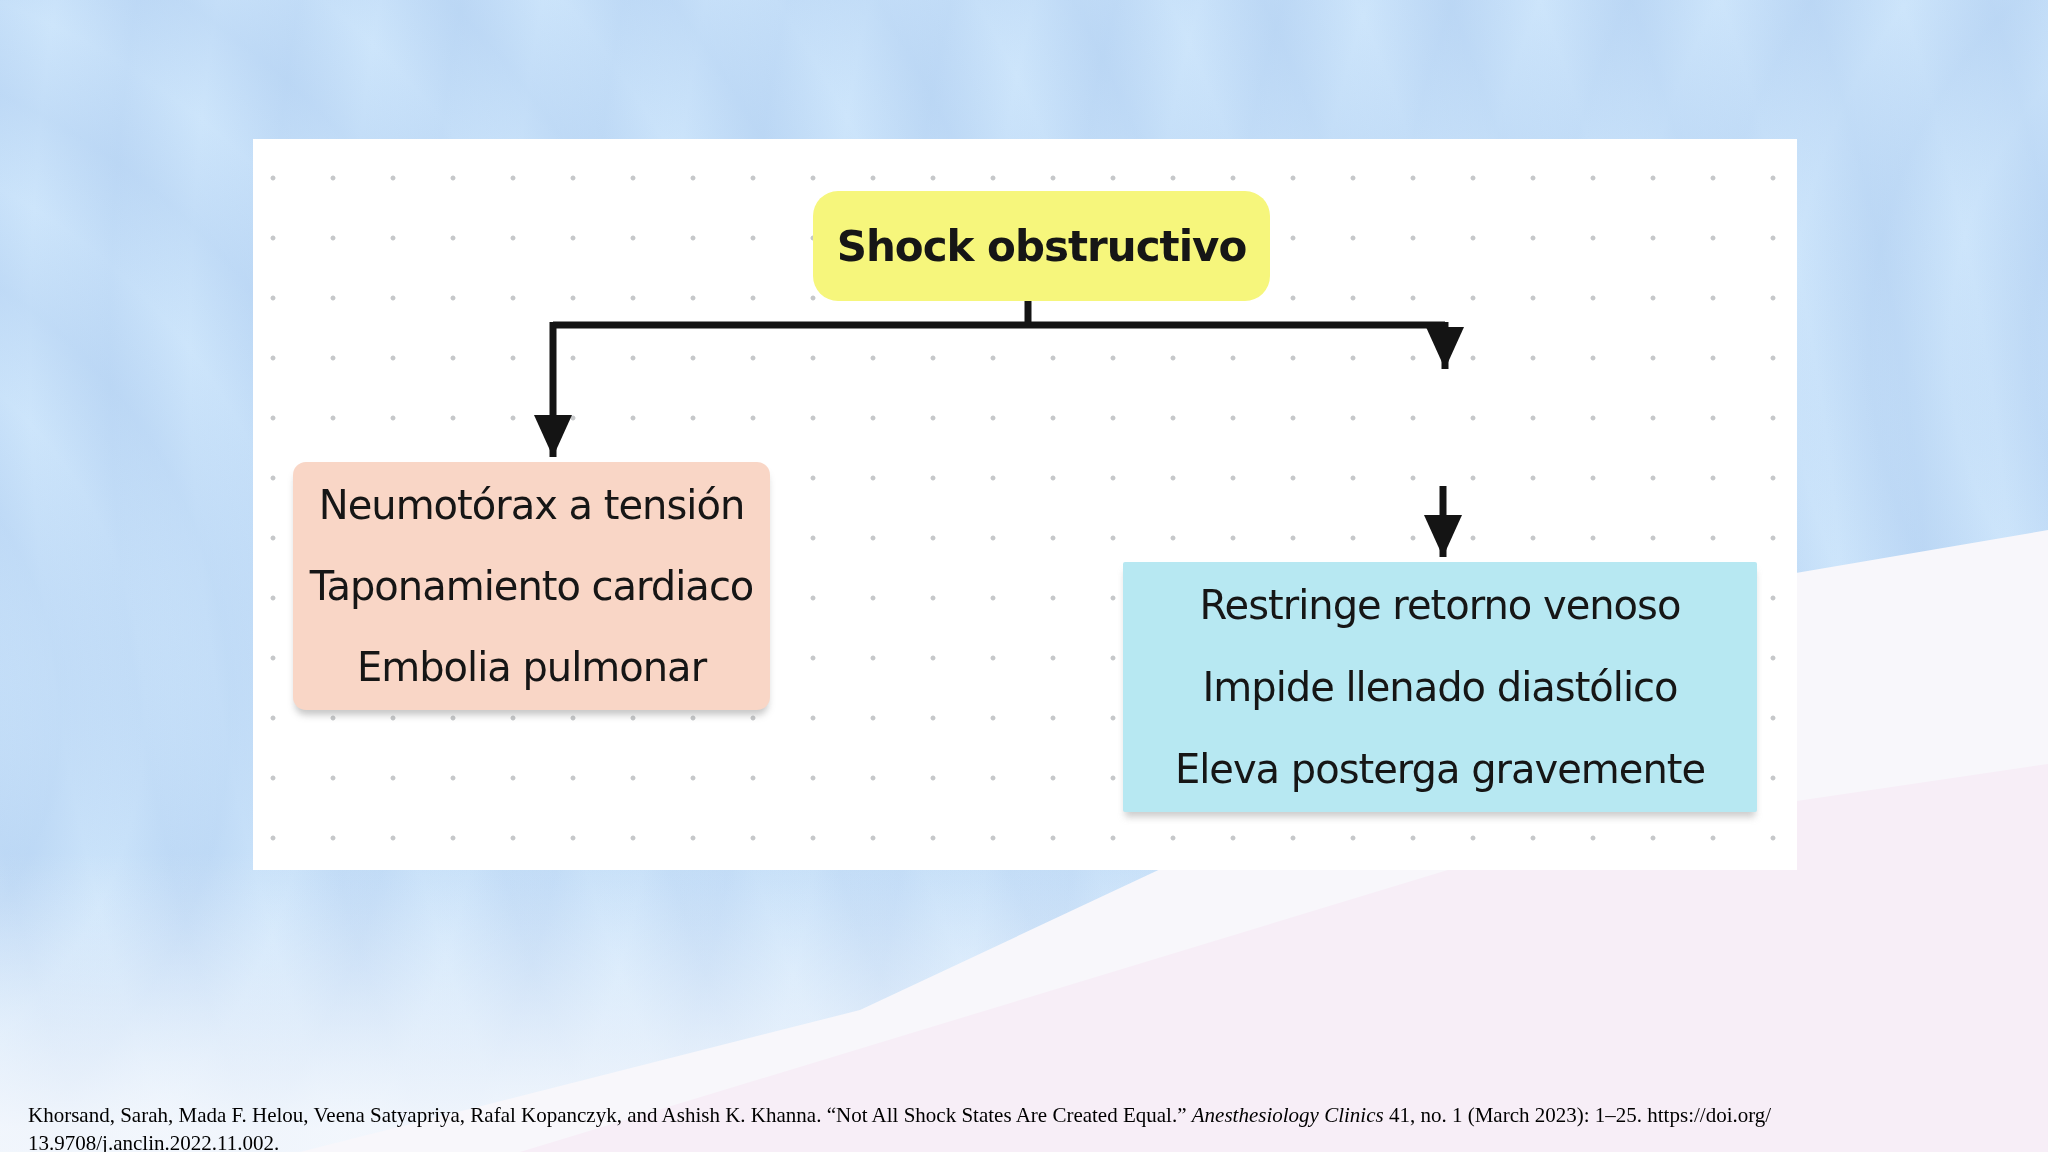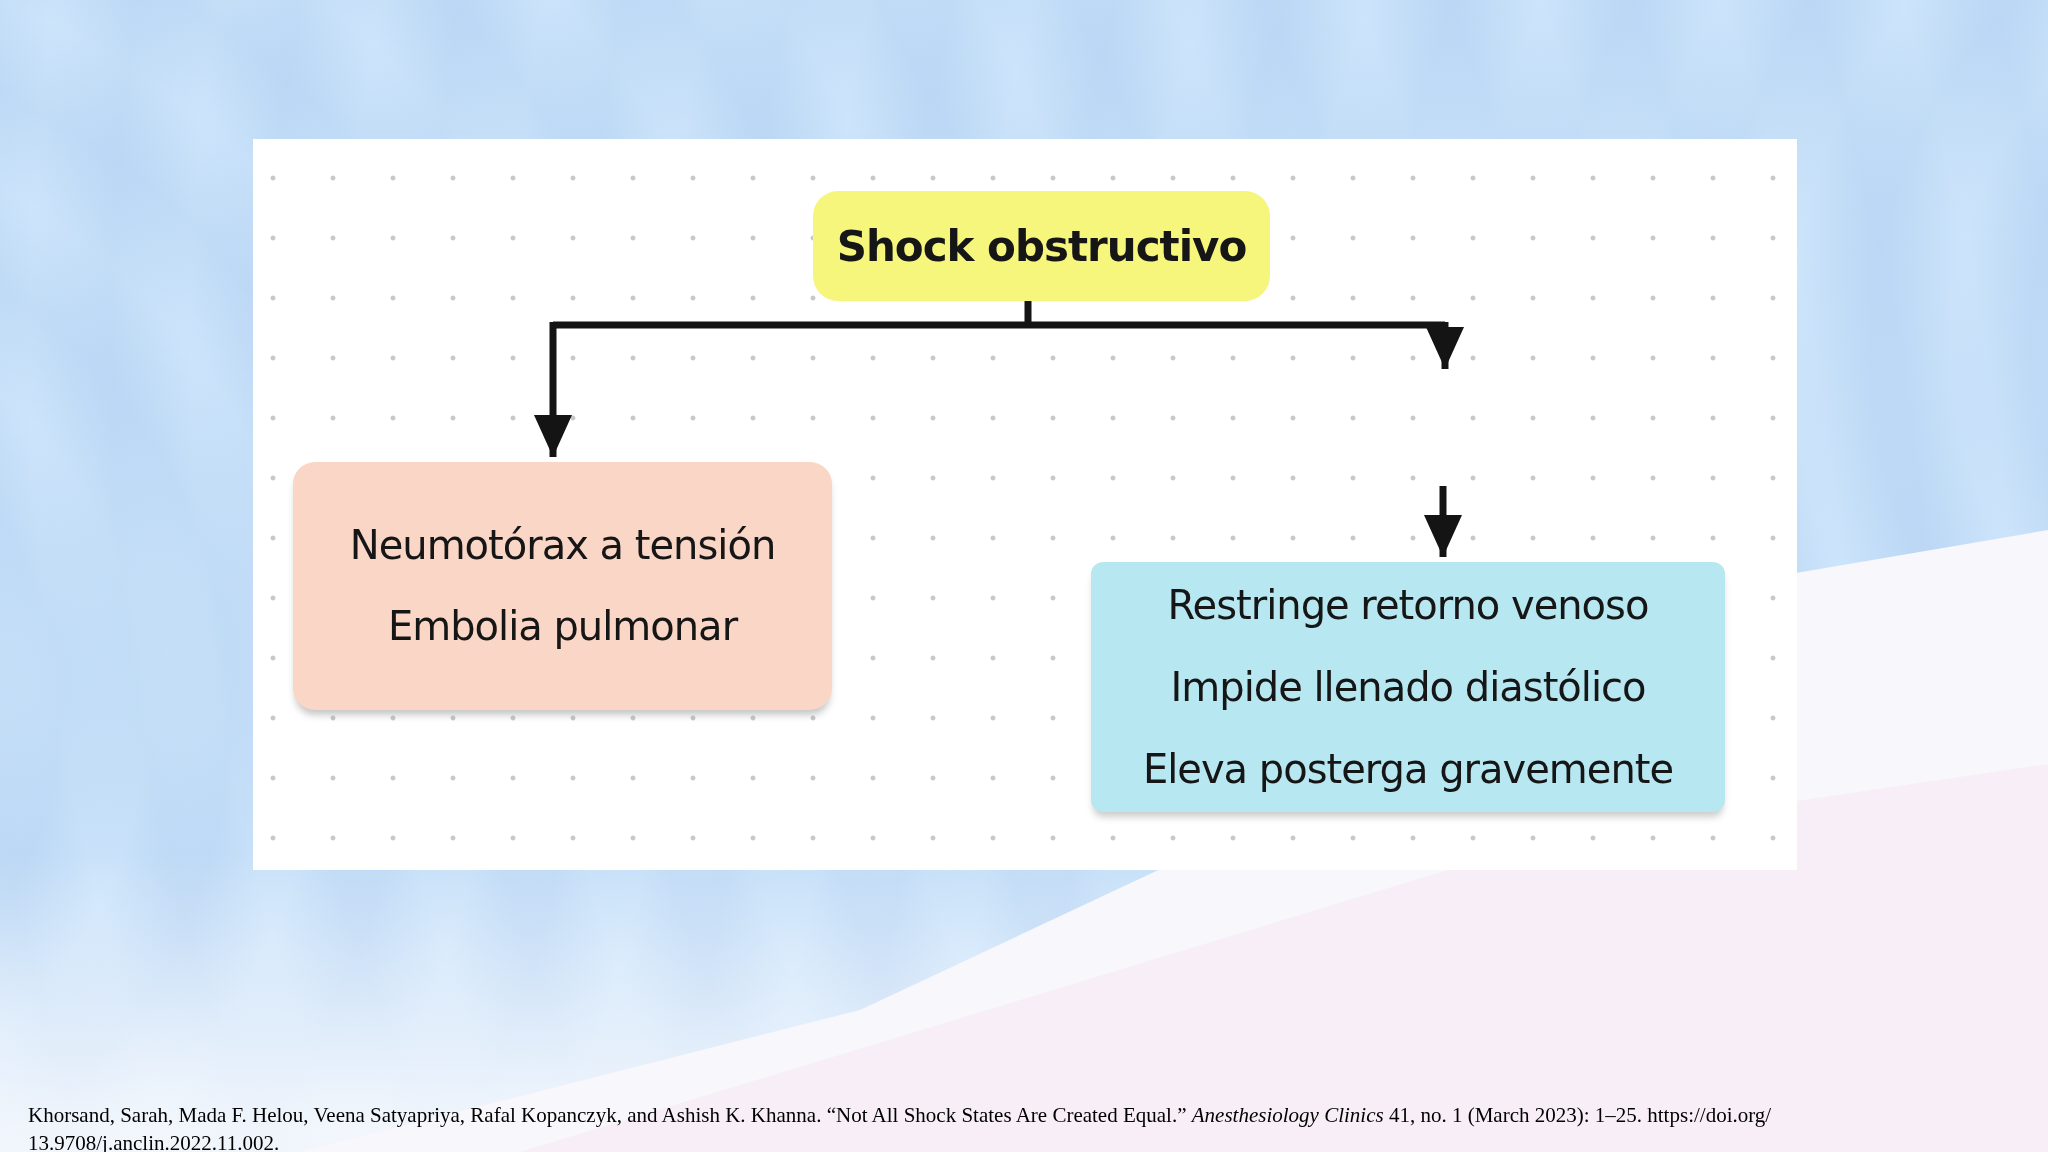--- a/index.html
+++ b/index.html
@@ -38,30 +38,30 @@
     position:absolute;
     display:flex;flex-direction:column;align-items:center;justify-content:center;
     color:#161616;text-align:center;
   }
   .title-node{
     left:560px;top:52px;width:457px;height:110px;
     background:#f6f67c;
     font-weight:bold;font-size:42px;letter-spacing:-1px;border-radius:25px;
   }
   .pink-node{
-    left:40px;top:323px;width:539px;height:248px;
-    background:#f9d6c6;border-radius:22px;
+    left:40px;top:323px;width:477px;height:248px;
+    background:#f9d6c6;border-radius:13px;
     box-shadow:0 7px 7px -2px rgba(130,130,130,0.45);
     font-size:40px;letter-spacing:-1px;line-height:81px;
   }
   .cyan-node{background:#b7e8f2;font-size:40px;letter-spacing:-1px;}
   .cyan-small{left:1015px;top:235px;width:357px;height:112px;}
   .cyan-big{
-    left:838px;top:423px;width:634px;height:250px;
-    border-radius:12px;line-height:82px;
+    left:870px;top:423px;width:634px;height:250px;
+    border-radius:2px;line-height:82px;
     box-shadow:0 7px 7px -2px rgba(130,130,130,0.4);
   }
   .citation{
     position:absolute;left:20px;top:1093px;width:2010px;
     margin:8px;z-index:3;
     font-family:"Liberation Serif", serif;
     font-size:21px;line-height:28px;color:#000;
   }
 </style>
 </head>
@@ -86,20 +86,21 @@
       <path d="M1192,183 V230" stroke="#141414" stroke-width="7" fill="none" marker-end="url(#arrowhead)"></path>
       <path d="M1190,347 V418" stroke="#141414" stroke-width="7" fill="none" marker-end="url(#arrowhead)"></path>
     </svg>
 
     <div class="node title-node">
       <span>Shock obstructivo</span>
     </div>
 
     <div class="node pink-node">
       <div>Neumotórax a tensión</div>
+      <div>Taponamiento cardiaco</div>
       <div>Embolia pulmonar</div>
     </div>
 
 
     <div class="node cyan-node cyan-big">
       <div>Restringe retorno venoso</div>
       <div>Impide llenado diastólico</div>
       <div>Eleva posterga gravemente</div>
     </div>
 

